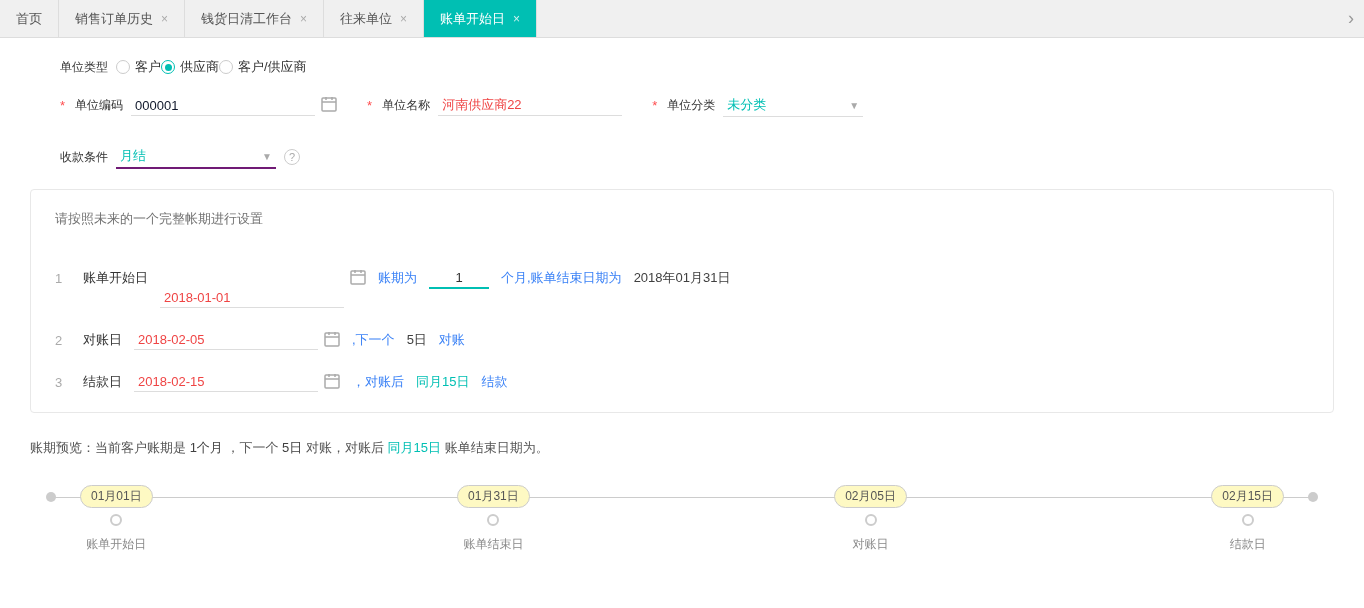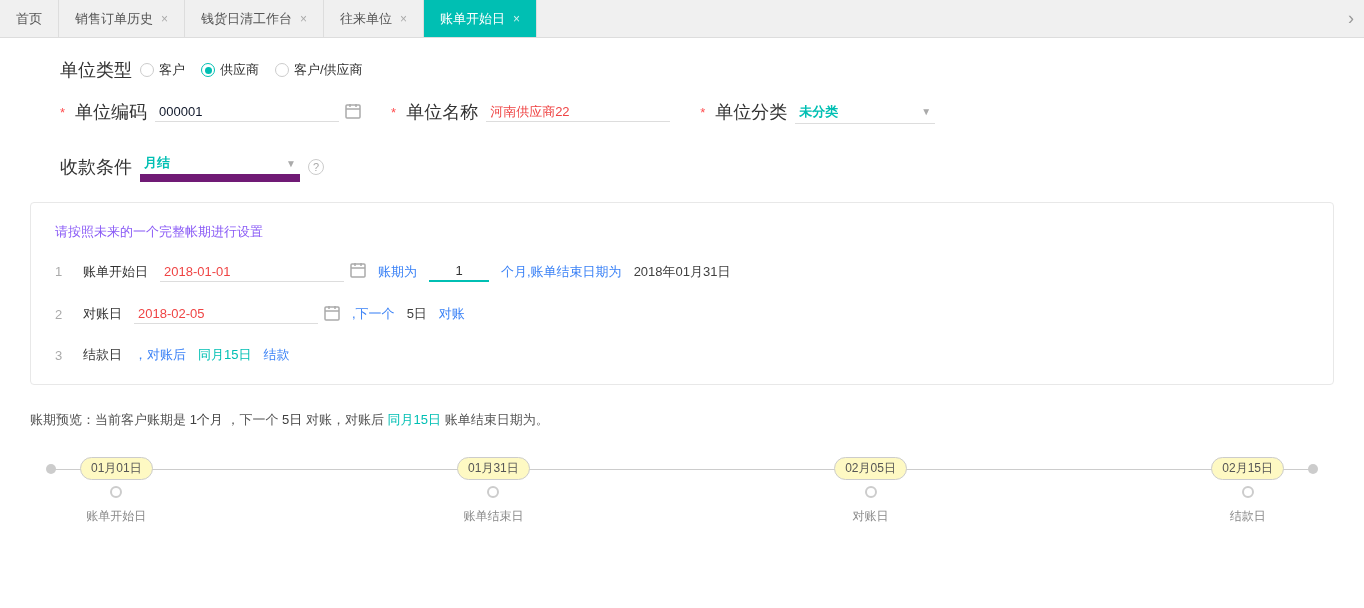--- a/index.html
+++ b/index.html
@@ -24,25 +24,25 @@
       margin-left: auto; display: flex; align-items: center; padding: 0 10px;
       font-size: 18px; color: #999; cursor: pointer;
     }
 
     
     .page-content { background: #fff; padding: 20px 30px; min-height: calc(100vh - 38px); }
 
     
     .form-row { display: flex; align-items: center; margin-bottom: 20px; flex-wrap: wrap; gap: 20px; }
     .form-group { display: flex; align-items: center; gap: 8px; }
-    .form-label { color: #333; font-size: 18px; white-space: nowrap; }
+    .form-label { color: #333; font-size: 12px; white-space: nowrap; }
     .required-mark { color: #ff4d4f; margin-right: 2px; }
 
     
-    .radio-group { display: flex; align-items: center; gap: 16px; }
+    .radio-group { display: flex; align-items: center; }
     .radio-item { display: flex; align-items: center; gap: 5px; cursor: pointer; }
     .radio-circle {
       width: 14px; height: 14px; border-radius: 50%; border: 1.5px solid #ccc;
       display: flex; align-items: center; justify-content: center;
     }
     .radio-circle.checked { border-color: #00bfb3; }
     .radio-circle.checked::after {
       content: ''; width: 7px; height: 7px; border-radius: 50%; background: #00bfb3;
     }
 
@@ -50,31 +50,31 @@
     .form-input {
       border: none; border-bottom: 1px solid #ddd; outline: none;
       font-size: 13px; color: #ef4444; padding: 2px 4px; min-width: 120px;
     }
     .input-with-icon { display: flex; align-items: center; gap: 6px; }
     .icon-calendar { color: #aaa; font-size: 14px; cursor: pointer; }
 
     
     .dropdown-field {
       display: flex; align-items: center; border-bottom: 1px solid #ddd;
-      padding: 2px 4px; min-width: 120px; cursor: pointer; gap: 8px; font-weight: bold;
+      padding: 2px 4px; min-width: 120px; cursor: pointer; gap: 8px;
     }
     .dropdown-value { color: #00bfb3; font-size: 13px; }
     .dropdown-arrow { color: #aaa; font-size: 10px; margin-left: 4px; }
 
     
     .period-box {
       border: 1px solid #e8e8e8; border-radius: 4px; padding: 20px 24px;
       margin-bottom: 16px;
     }
-    .period-box-title { font-size: 13px; color: #8b5cf6; margin-bottom: 20px; }
+    .period-box-title { font-size: 13px; color: #737373; margin-bottom: 20px; }
 
     
     .period-row { display: flex; align-items: center; gap: 12px; margin-bottom: 22px; }
     .period-num { color: #aaa; font-size: 13px; width: 16px; }
     .period-row-label { color: #333; font-size: 13px; white-space: nowrap; }
     .period-desc { font-size: 13px; color: #3b82f6; }
     .period-highlight-orange { color: #404040; }
     .period-highlight-teal { color: #00bfb3; }
 
     .month-input {
@@ -191,37 +191,37 @@
         <span class="dropdown-value">未分类</span>
         <span style="flex:1"></span>
         <span class="dropdown-arrow">▼</span>
       </div>
     </div>
   </div>
 
   <div class="form-row" style="margin-bottom: 20px; padding-left: 30px; align-items: center; margin-top: 28px;">
     <div class="form-group">
       <span class="form-label">收款条件</span>
-      <div class="dropdown-field" style="min-width:160px; border-bottom: 8px solid #701a75;">
+      <div class="dropdown-field" style="min-width:160px; border-bottom: 2px solid #701a75;">
         <span class="dropdown-value">月结</span>
         <span style="flex:1"></span>
         <span class="dropdown-arrow">▼</span>
       </div>
       <span class="help-icon">?</span>
     </div>
   </div>
 
   <div class="period-box">
     <div class="period-box-title">请按照未来的一个完整帐期进行设置</div>
 
     <div class="period-row">
       <span class="period-num">1</span>
       <span class="period-row-label">账单开始日</span>
       <div class="input-with-icon">
-        <input type="text" class="form-input" value="2018-01-01" style="min-width: 100px;">
+        <input type="text" class="form-input" value="2018-01-01" style="min-width: 100px; margin-top: 40px;">
         <span class="icon-calendar">
           <svg width="16" height="16" viewBox="0 0 16 16" fill="none" stroke="#aaa" stroke-width="1.5">
             <rect x="1" y="2" width="14" height="13" rx="1"></rect>
             <line x1="1" y1="6" x2="15" y2="6"></line>
             <line x1="5" y1="1" x2="5" y2="4"></line>
             <line x1="11" y1="1" x2="11" y2="4"></line>
           </svg>
         </span>
       </div>
       <span class="period-desc">账期为</span>
@@ -245,20 +245,31 @@
         </span>
       </div>
       <span class="period-desc">,下一个</span>
         <span class="period-highlight-orange">5日</span>
         <span class="period-desc">对账</span>
     </div>
 
     <div class="period-row" style="margin-bottom: 0;">
       <span class="period-num">3</span>
       <span class="period-row-label">结款日</span>
+      <div class="input-with-icon">
+        <input type="text" class="form-input" value="2018-02-15" style="min-width: 100px;">
+        <span class="icon-calendar">
+          <svg width="16" height="16" viewBox="0 0 16 16" fill="none" stroke="#aaa" stroke-width="1.5">
+            <rect x="1" y="2" width="14" height="13" rx="1"></rect>
+            <line x1="1" y1="6" x2="15" y2="6"></line>
+            <line x1="5" y1="1" x2="5" y2="4"></line>
+            <line x1="11" y1="1" x2="11" y2="4"></line>
+          </svg>
+        </span>
+      </div>
       <span class="period-desc">，对账后</span>
         <span class="period-highlight-teal">同月15日</span>
         <span class="period-desc">结款</span>
     </div>
   </div>
 
   <div class="preview-text">
     <span>账期预览：当前客户账期是</span>
     <span class="period-highlight-orange">1个月</span>
     <span>，下一个</span>

